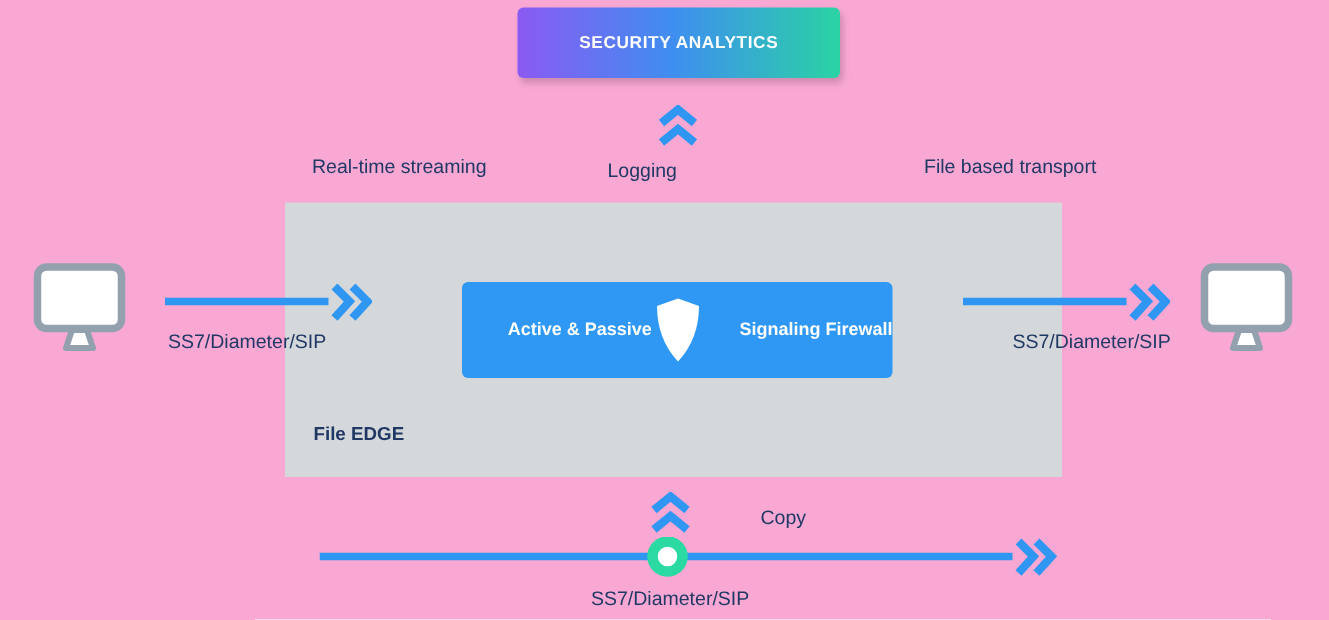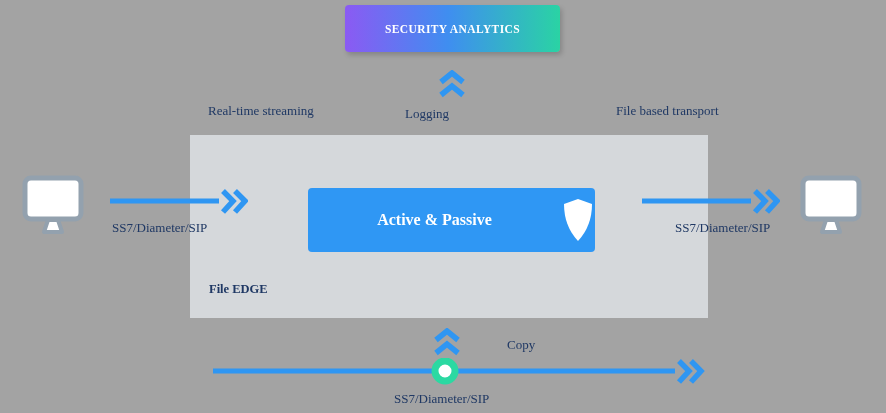--- a/index.html
+++ b/index.html
@@ -8,37 +8,37 @@
     --teal:#2bd9a2;
     --navy:#1f3864;
     --gray-box:#d5d8db;
     --monitor-gray:#93a1ae;
     --grad-left:#8b5af3;
     --grad-mid:#3f8ef0;
     --grad-right:#2ad3a4;
   }
   html,body{margin:0;padding:0;background:#fff;}
   .stage{
-    position:relative;width:886px;height:413px;background:#a3a3a3;overflow:hidden;
-    font-family:Liberation Serif, serif;color:var(--navy);
+    position:relative;width:886px;height:413px;background:#f9a8d4;overflow:hidden;
+    font-family:Liberation Sans, sans-serif;color:var(--navy);
   }
   .abs{position:absolute;}
   .banner{
     left:345px;top:5px;width:215px;height:47px;border-radius:4px;
     background:linear-gradient(90deg,var(--grad-left) 0%,var(--grad-mid) 48%,var(--grad-right) 100%);
     display:flex;align-items:center;justify-content:center;
     color:#fff;font-weight:bold;font-size:11.5px;letter-spacing:.4px;
     box-shadow:2px 3px 5px rgba(0,0,0,.18);
   }
   .lbl{font-size:13px;color:var(--navy);white-space:nowrap;}
   .grayBox{left:190px;top:135px;width:518px;height:183px;background:var(--gray-box);}
   .blueBox{
     left:308px;top:188px;width:287px;height:64px;border-radius:4px;
     background:var(--box-blue);display:flex;align-items:center;justify-content:space-between;
-    color:#fff;font-weight:bold;font-size:16px;line-height:1.45;text-align:center;
+    color:#fff;font-weight:bold;font-size:12px;line-height:1.45;text-align:right;
   }
   .blueBox .cell{flex:1;}
   .titanTitle{left:209px;top:282px;font-weight:bold;font-size:12.5px;color:var(--navy);}
   svg.chevR,svg.chevU{stroke:var(--accent-blue);fill:none;}
   svg.chevR *,svg.chevU *{stroke-width:5.5px;stroke-linejoin:miter;}
   svg.flow line{stroke:var(--accent-blue);stroke-width:5px;}
   svg.flow polyline{stroke:var(--accent-blue);fill:none;stroke-width:5.5px;}
   svg.flow circle{fill:#fff;stroke:var(--teal);stroke-width:7px;}
   svg.monitor rect{fill:#fff;stroke:var(--monitor-gray);stroke-width:5px;}
   svg.monitor polygon{fill:#fff;stroke:var(--monitor-gray);stroke-width:4px;stroke-linejoin:round;}
@@ -63,20 +63,21 @@
   <span class="abs lbl" style="left:575px;top:103px;margin-left:41px;">File based transport</span>
 
   <div class="abs grayBox"></div>
   <span class="abs titanTitle">File EDGE</span>
 
   <div class="abs blueBox">
     <span class="cell">Active &amp; Passive</span>
     <svg class="shield" width="34" height="46" viewBox="0 0 34 46">
       <path d="M17 2 L31 7 Q31 29 17 44 Q3 29 3 7 Z"></path>
     </svg>
+    <span class="cell">Signaling Firewall</span>
   </div>
 
   <svg class="abs monitor" style="left:22px;top:175px;" width="62" height="62" viewBox="0 0 62 62">
     <rect x="3" y="3" width="56" height="41" rx="6"></rect>
     <polygon points="26,45 22,57 40,57 36,45"></polygon>
   </svg>
 
   <svg class="abs monitor" style="left:800px;top:175px;" width="62" height="62" viewBox="0 0 62 62">
     <rect x="3" y="3" width="56" height="41" rx="6"></rect>
     <polygon points="26,45 22,57 40,57 36,45"></polygon>

